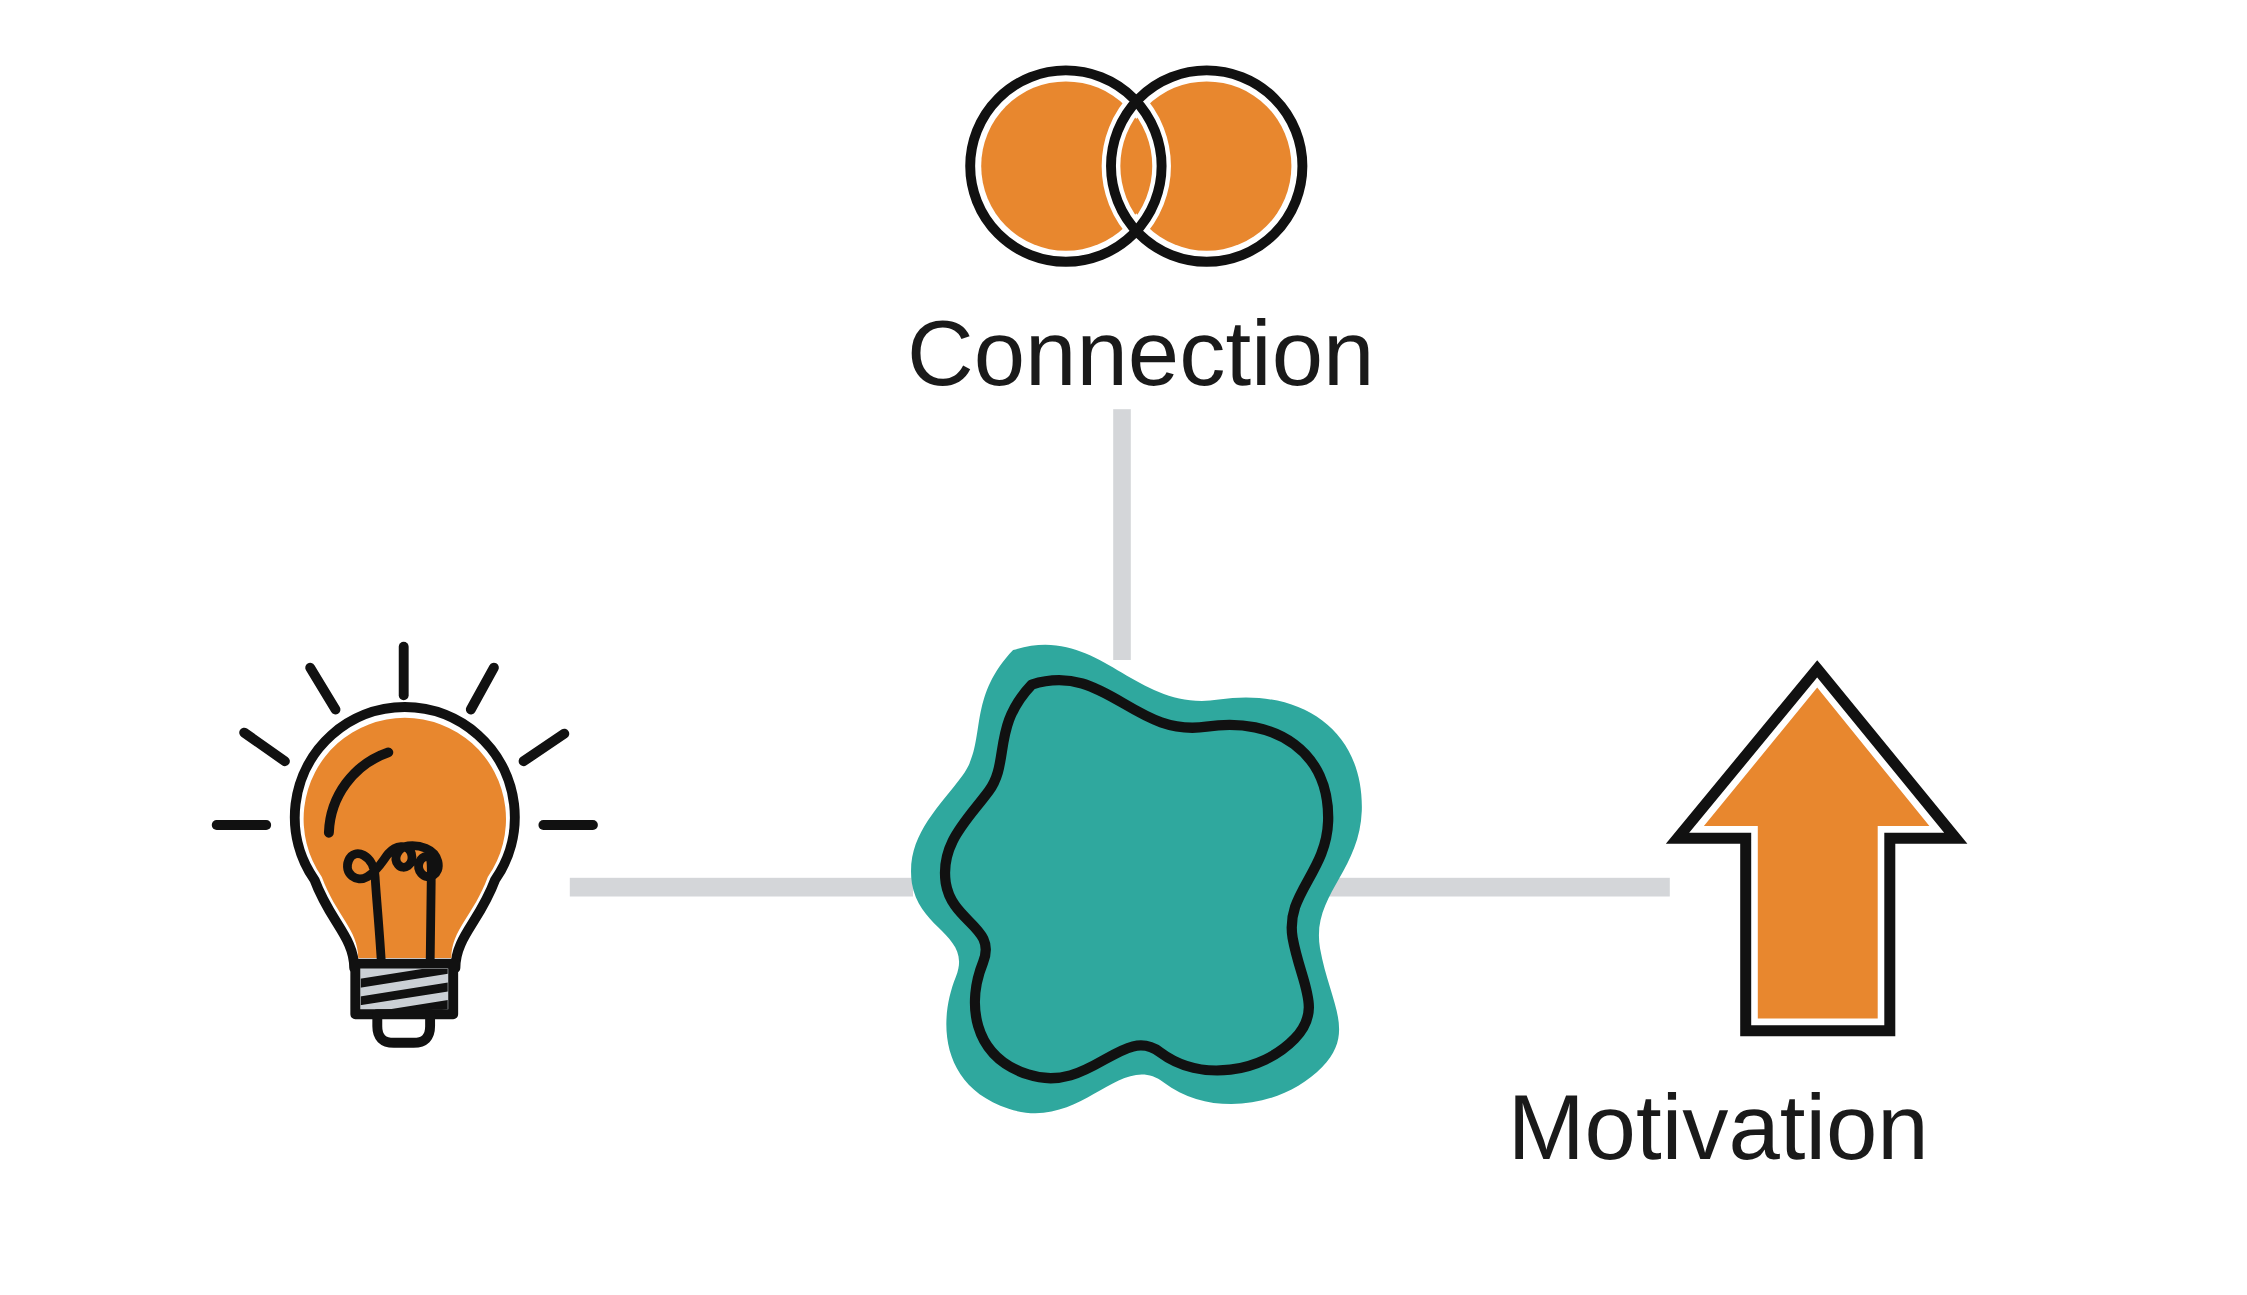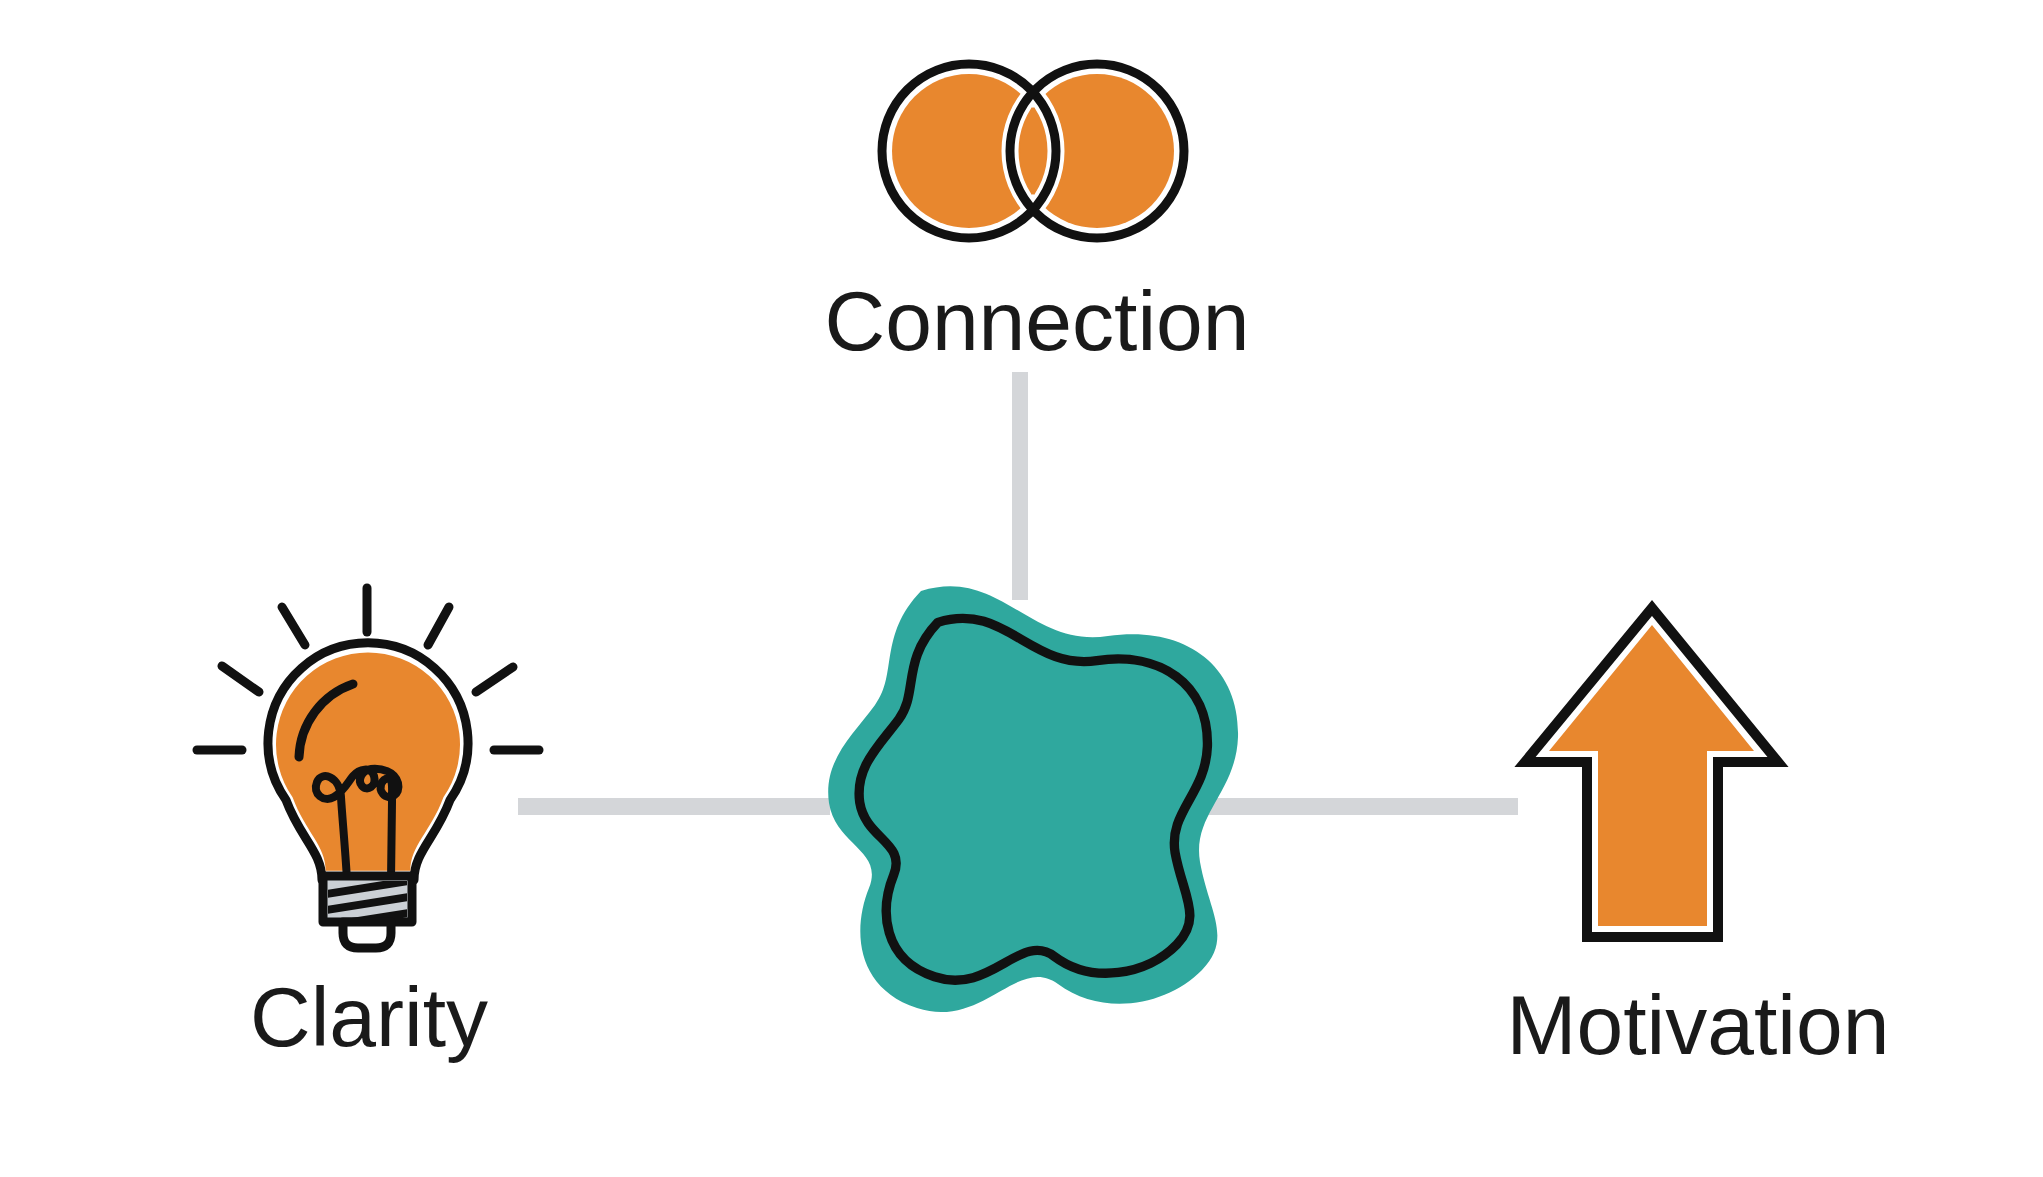--- a/index.html
+++ b/index.html
@@ -125,18 +125,17 @@
     </g>
 
     <g>
       <polygon fill="#ffffff" stroke="#111111" stroke-width="10" stroke-linejoin="miter" points="1652,608 1778,762 1718,762 1718,937 1587,937 1587,762 1525,762"></polygon>
       <polygon fill="#E8872E" points="1652,625 1754,751 1707,751 1707,926 1598,926 1598,751 1549,751"></polygon>
     </g>
   </svg>
 
   <div class="node-label" style="left:1037px;top:276px;">Connection</div>
 
-  <div class="node-label" style="left:369px;top:972px;">Clarity</div>
 
 
-  <div class="node-label" style="left:1698px;top:980px;">Motivation</div>
+  <div class="node-label" style="left:1562px;top:980px;">Motivation</div>
 
 </div>
 
 </body></html>

